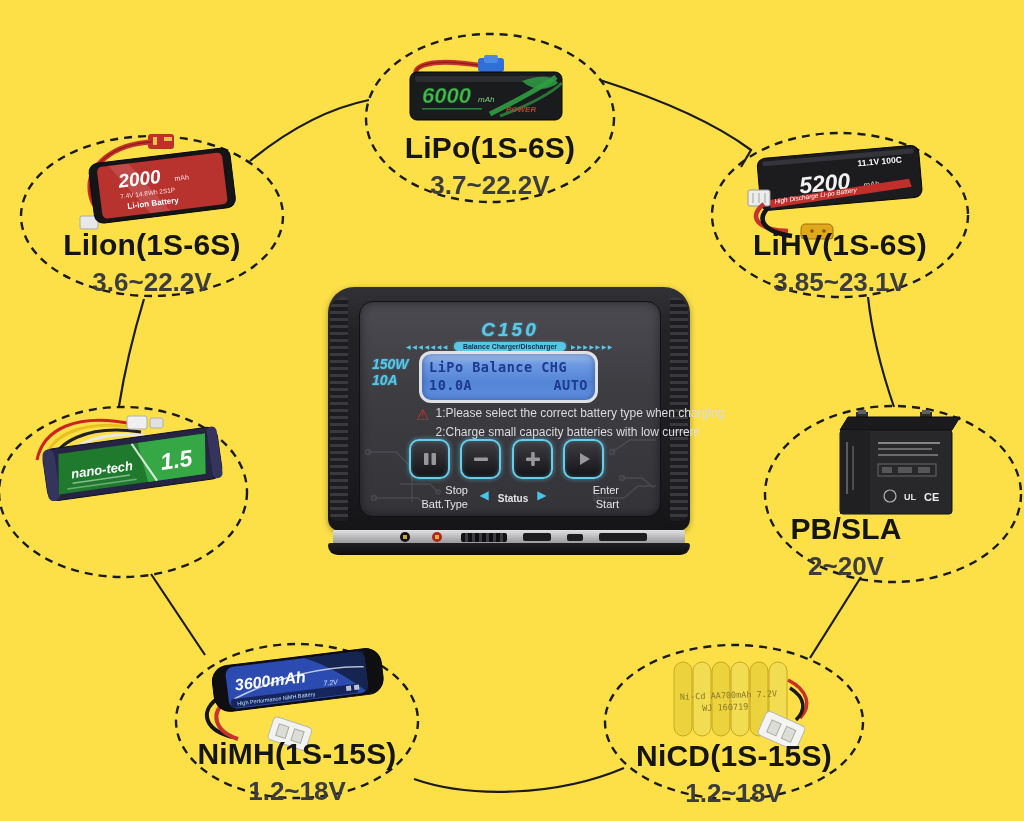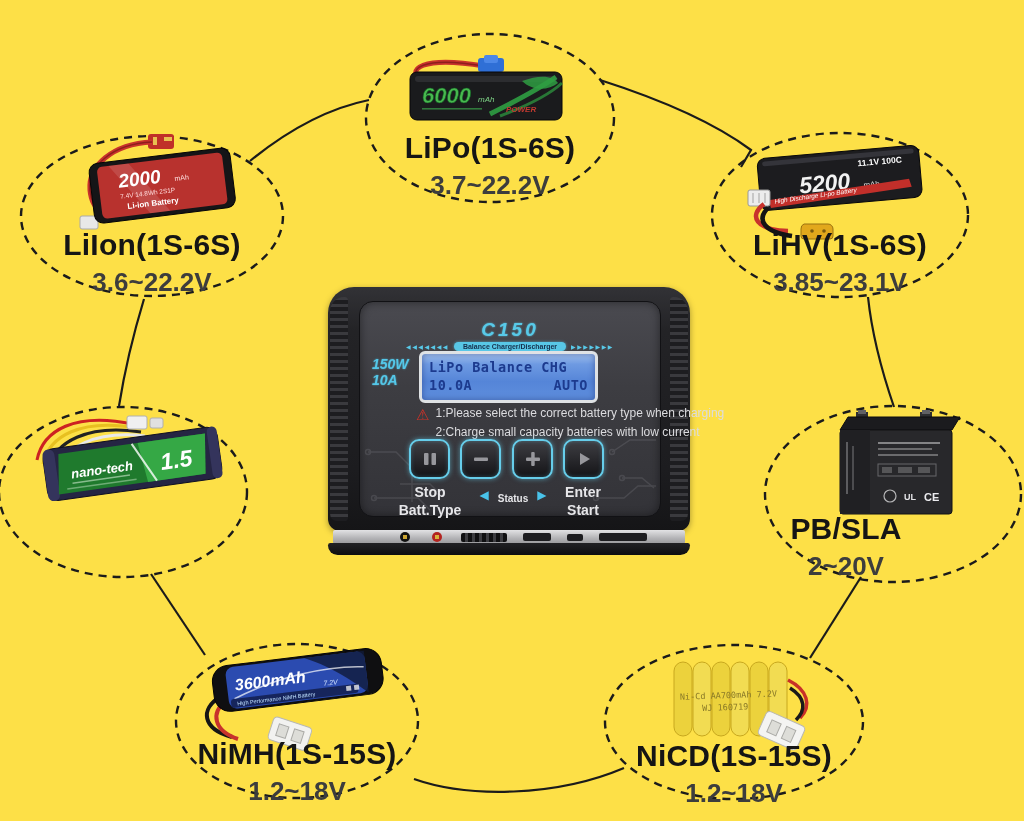--- a/index.html
+++ b/index.html
@@ -27,35 +27,35 @@
   .logo{position:absolute;top:17px;left:0;width:100%;text-align:center;
     color:#58c9e8;font-size:19px;font-weight:700;font-style:italic;letter-spacing:3px;
     text-shadow:0 0 2px rgba(88,201,232,.8);}
   .band{position:absolute;top:40px;left:0;width:100%;display:flex;align-items:center;justify-content:center;gap:5px;}
   .band .arrows{color:#58c9e8;font-size:6px;letter-spacing:1.5px;}
   .band .pill{background:#58c7e6;color:#15304c;border-radius:8px;padding:1px 9px;
     font-size:7px;font-weight:700;white-space:nowrap;box-shadow:0 0 3px rgba(88,199,230,.7);}
   .power-labels{position:absolute;left:12px;top:54px;color:#54c7e8;font-size:14px;
     font-weight:700;font-style:italic;line-height:1.15;text-shadow:0 0 2px rgba(84,199,232,.7);}
   .lcd{position:absolute;left:59px;top:49px;width:173px;height:46px;
-    border:3px solid #dfe2e5;border-radius:6px;
+    border:3px solid #dfe2e5;border-radius:12px;
     background:linear-gradient(180deg,#a3c2ee 0%,#6e9ae2 22%,#5585d8 60%,#5e8edd 100%);
     box-shadow:inset 0 0 6px rgba(20,40,110,.5);
     font-family:"DejaVu Sans Mono",monospace;font-weight:700;color:#1c3a8e;}
   .lcd-line1{margin:5px 7px 0;font-size:13.5px;letter-spacing:.5px;white-space:nowrap;}
   .lcd-line2{margin:2px 7px 0;font-size:13.5px;display:flex;justify-content:space-between;letter-spacing:.5px;}
   .warning{position:absolute;left:56px;top:102px;display:flex;gap:6px;align-items:flex-start;}
   .warn-icon{color:#d23328;font-size:15px;line-height:1;margin-top:3px;}
   .warn-text{font-size:12px;color:#dcdcdf;line-height:1.55;white-space:nowrap;}
   .btn{position:absolute;top:137px;width:41px;height:40px;border-radius:10px;
     background:linear-gradient(180deg,#3e3e43,#141417);border:2px solid #66cdea;box-sizing:border-box;
     box-shadow:0 0 5px rgba(102,205,234,.6),inset 0 0 4px rgba(102,205,234,.3);
     display:flex;align-items:center;justify-content:center;}
   .btn svg{display:block;}
-  .btn-label{position:absolute;text-align:center;color:#e6e6e9;font-size:14px;font-weight:700;line-height:1.3;}
+  .btn-label{position:absolute;text-align:right;color:#e6e6e9;font-size:11px;font-weight:400;line-height:1.3;}
   .status-label{position:absolute;display:flex;align-items:center;justify-content:center;gap:9px;}
   .status-arrow{color:#49c3ea;font-size:12px;line-height:1;}
   .status-text{color:#e6e6e9;font-size:10px;font-weight:700;margin-top:8px;}
   .strip{position:absolute;left:5px;top:243px;width:352px;height:14px;
     background:linear-gradient(180deg,#e2e2e4,#b2b2b5 60%,#97979a);border-radius:2px;}
   .lip{position:absolute;left:0;top:256px;width:362px;height:12px;
     background:linear-gradient(180deg,#212124,#0e0e10);border-radius:4px 4px 16px 16px;}
   .jack{position:absolute;top:2px;width:10px;height:10px;border-radius:50%;}
   .port{position:absolute;background:#1d1d20;border-radius:2px;}
 </style>

